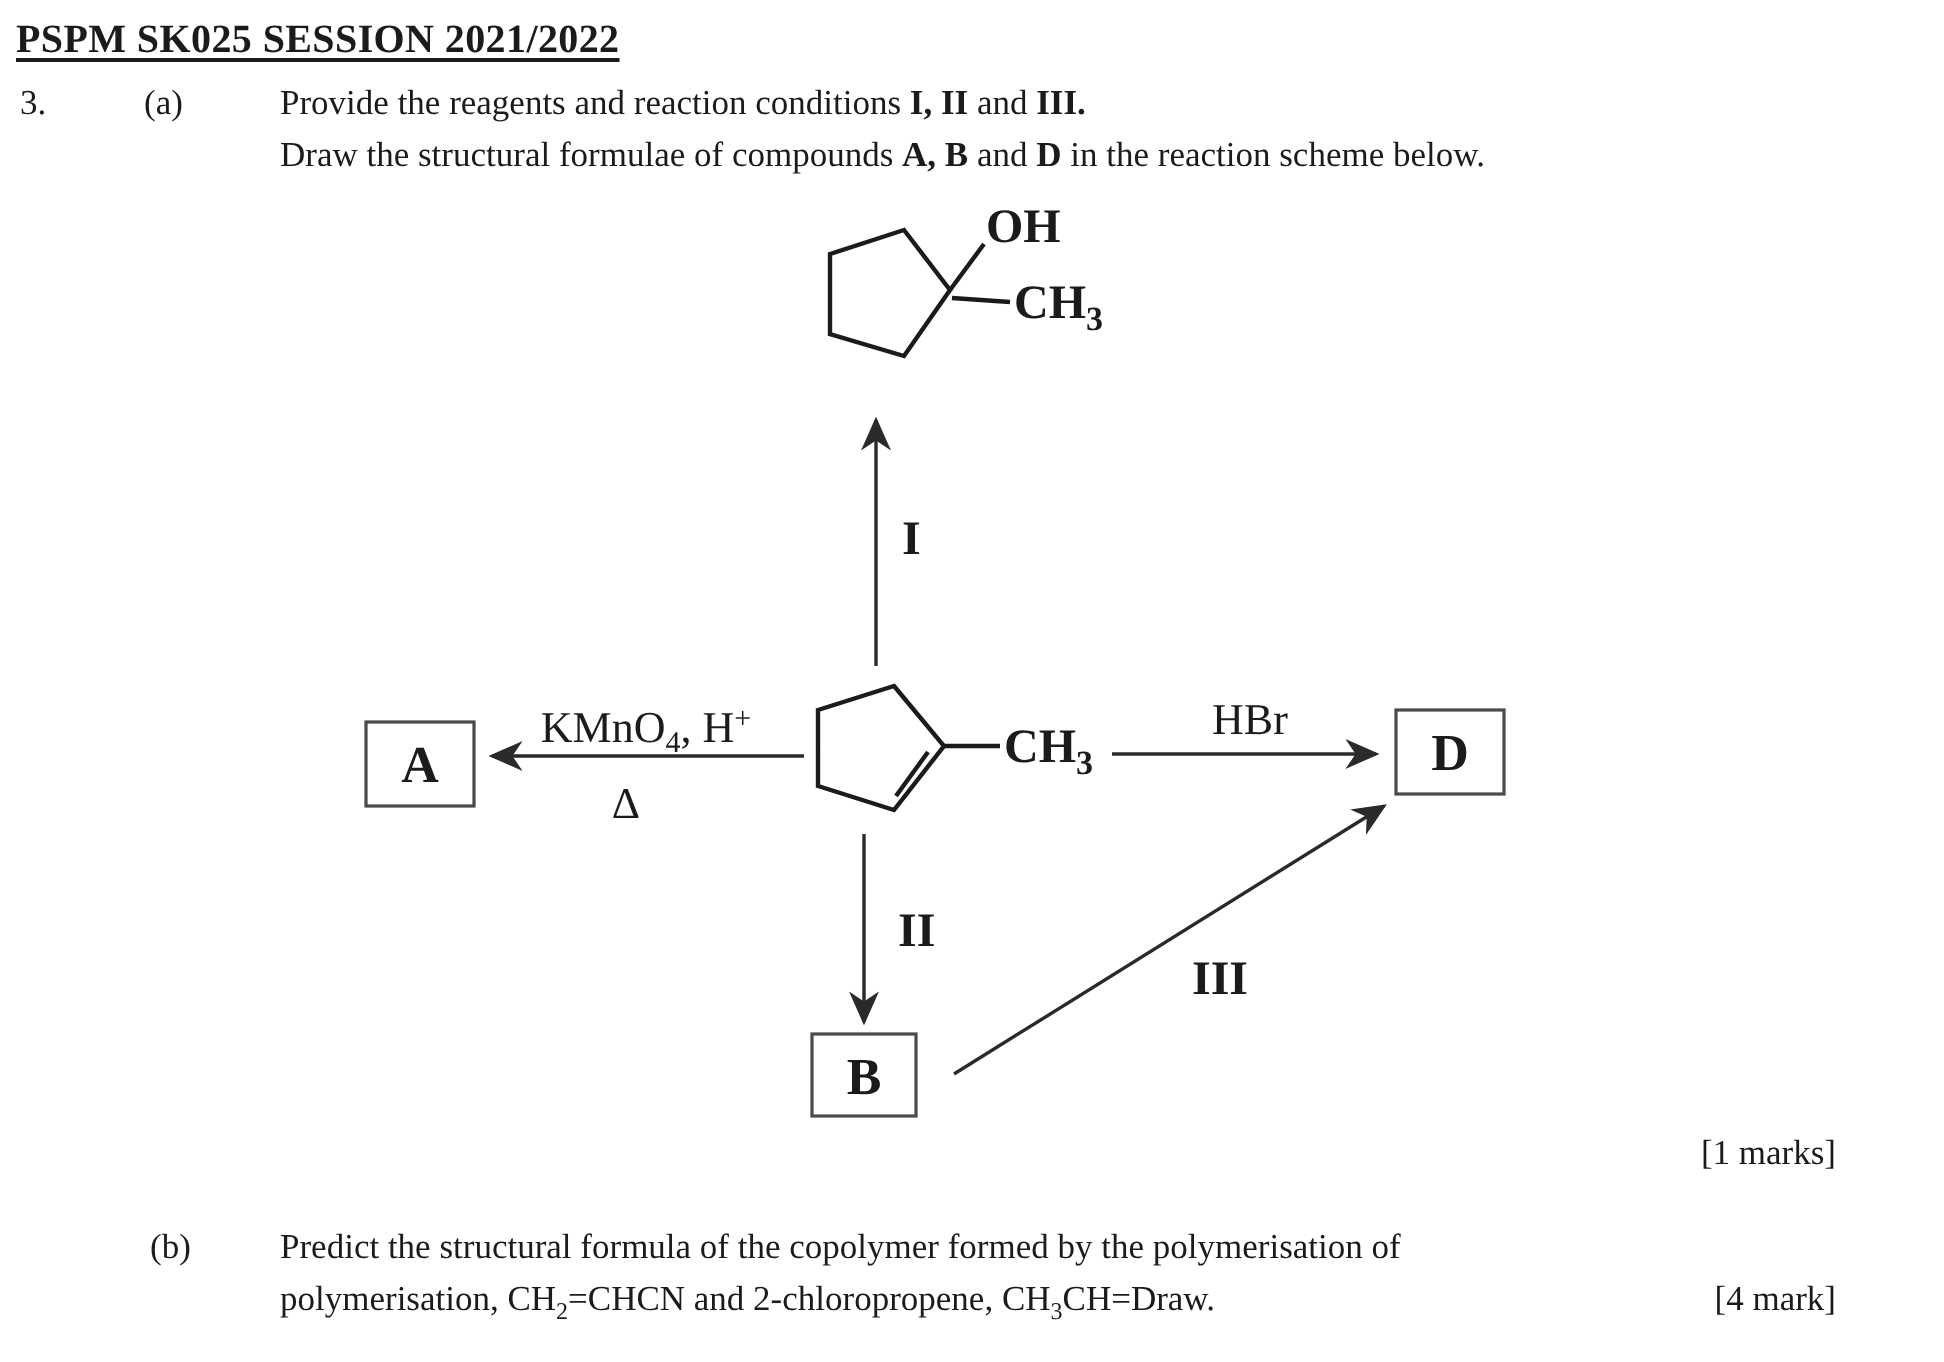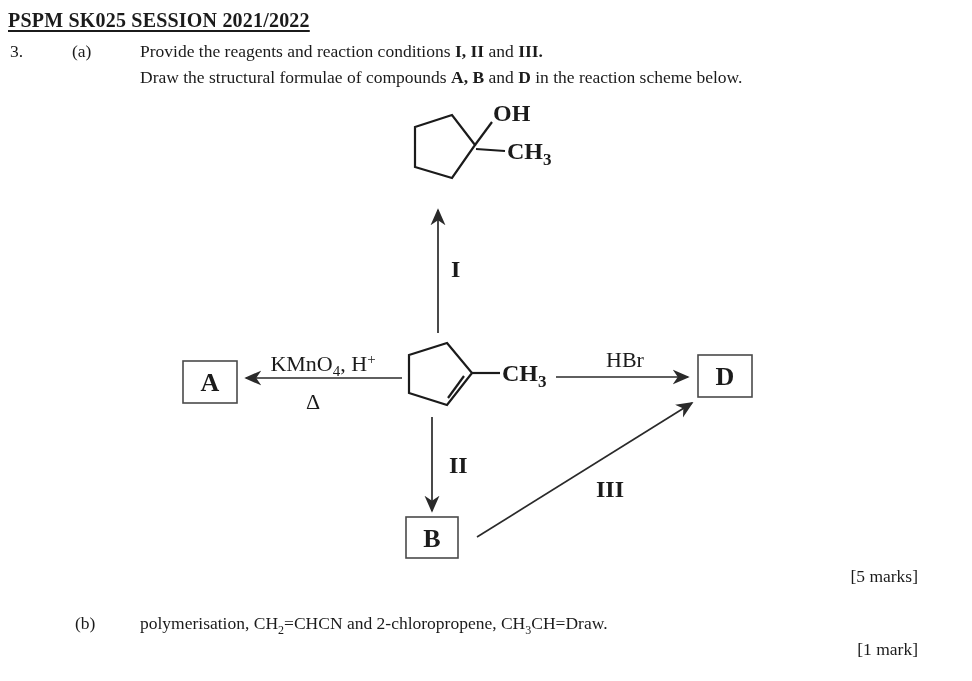--- a/index.html
+++ b/index.html
@@ -106,21 +106,22 @@
     <g>
       <rect class="cbox" x="406" y="517" width="52" height="41"></rect>
       <text x="432" y="547" text-anchor="middle" class="box-letter">B</text>
     </g>
     <g>
       <rect class="cbox" x="698" y="355" width="54" height="42"></rect>
       <text x="725" y="385" text-anchor="middle" class="box-letter">D</text>
     </g>
   </svg>
 
-  <div class="abs body-text marks-a">[5 marks]</div>
+  <div class="abs body-text marks-a">[1 marks]</div>
 
   <div class="abs body-text part-label-b">(b)</div>
   <div class="abs body-text part-b-text">
+    <div>Predict the structural formula of the copolymer formed by the polymerisation of</div>
     <div><span>polymerisation, CH</span><sub>2</sub><span>=CHCN and 2-chloropropene, CH</span><sub>3</sub><span>CH=Draw.</span></div>
   </div>
-  <div class="abs body-text marks-b">[1 mark]</div>
+  <div class="abs body-text marks-b">[4 mark]</div>
 
 </div>
 
 </body></html>

